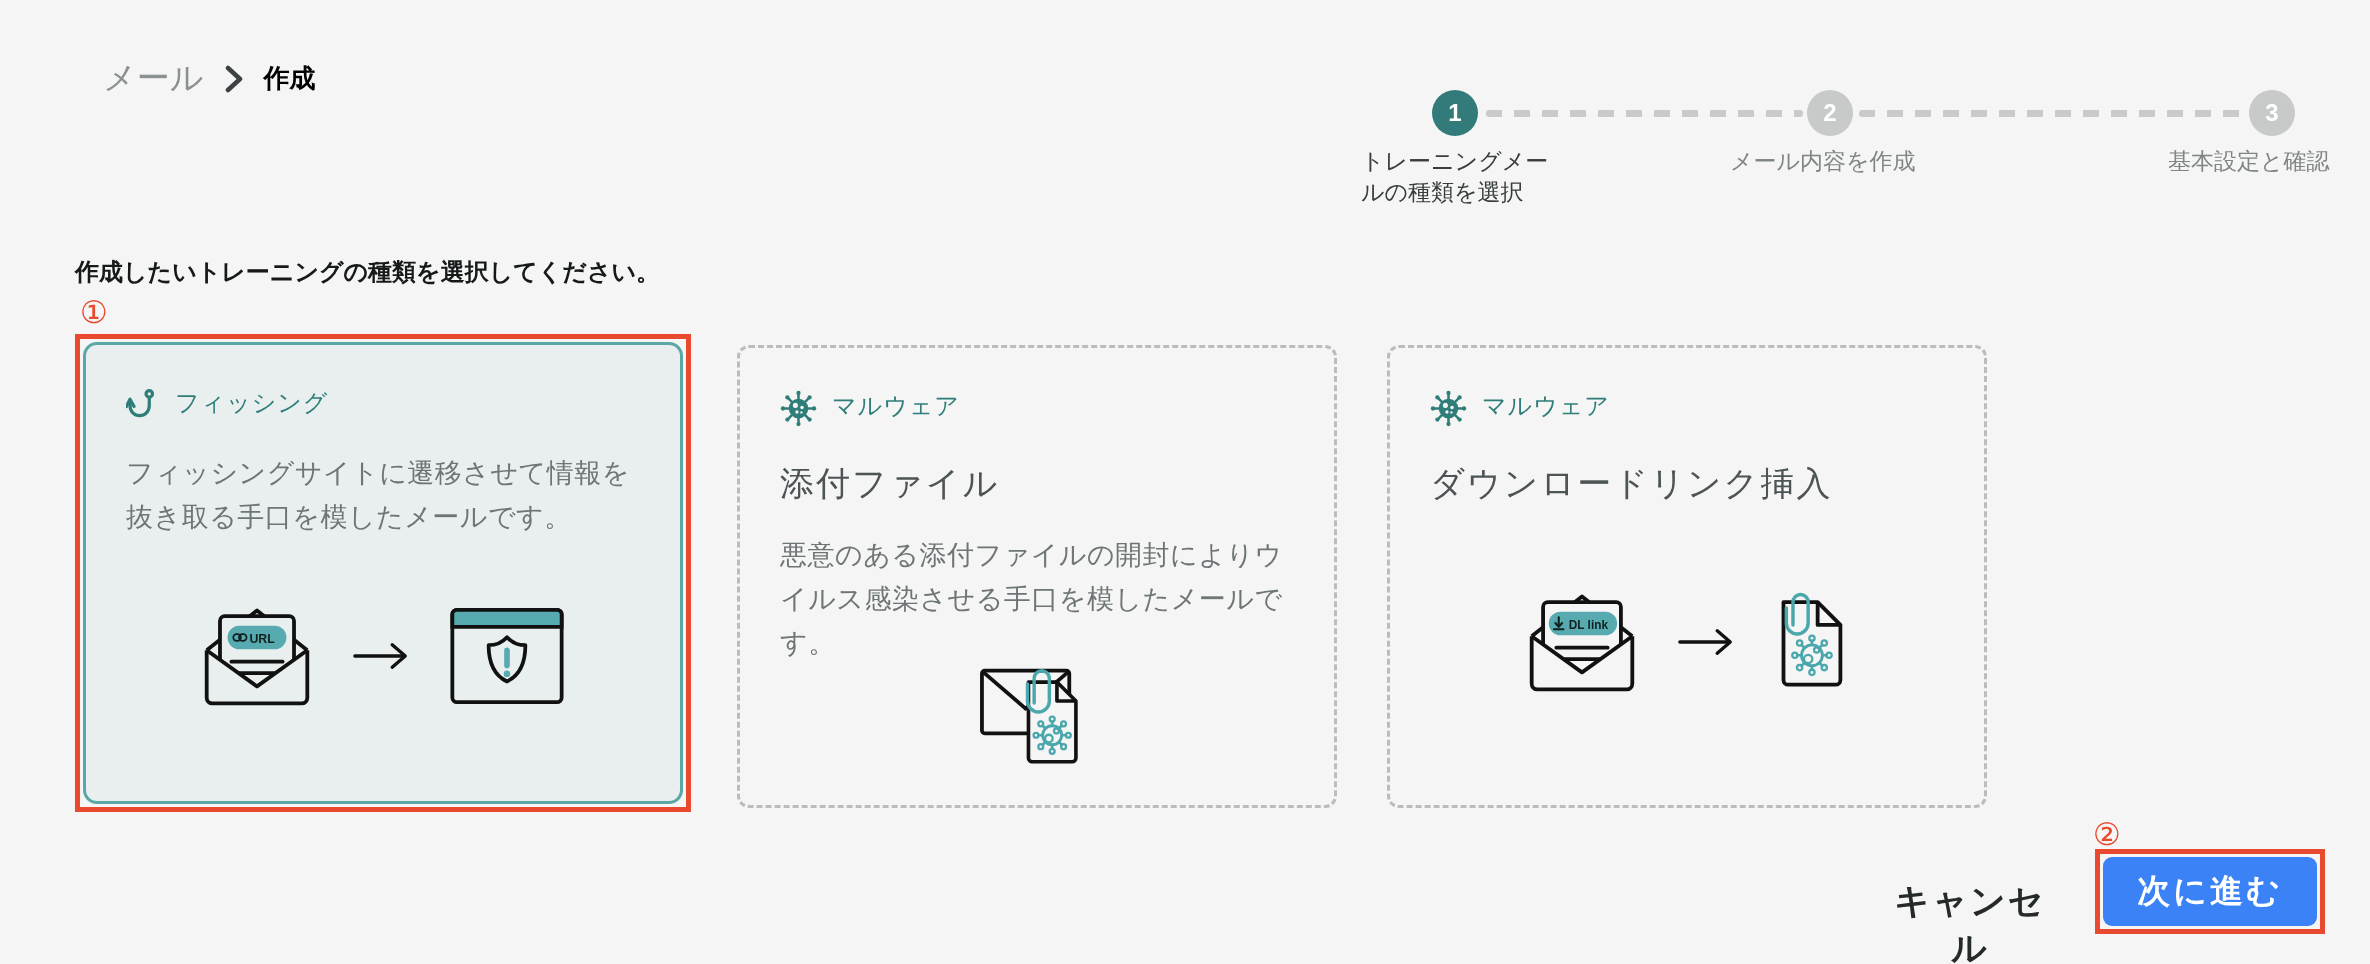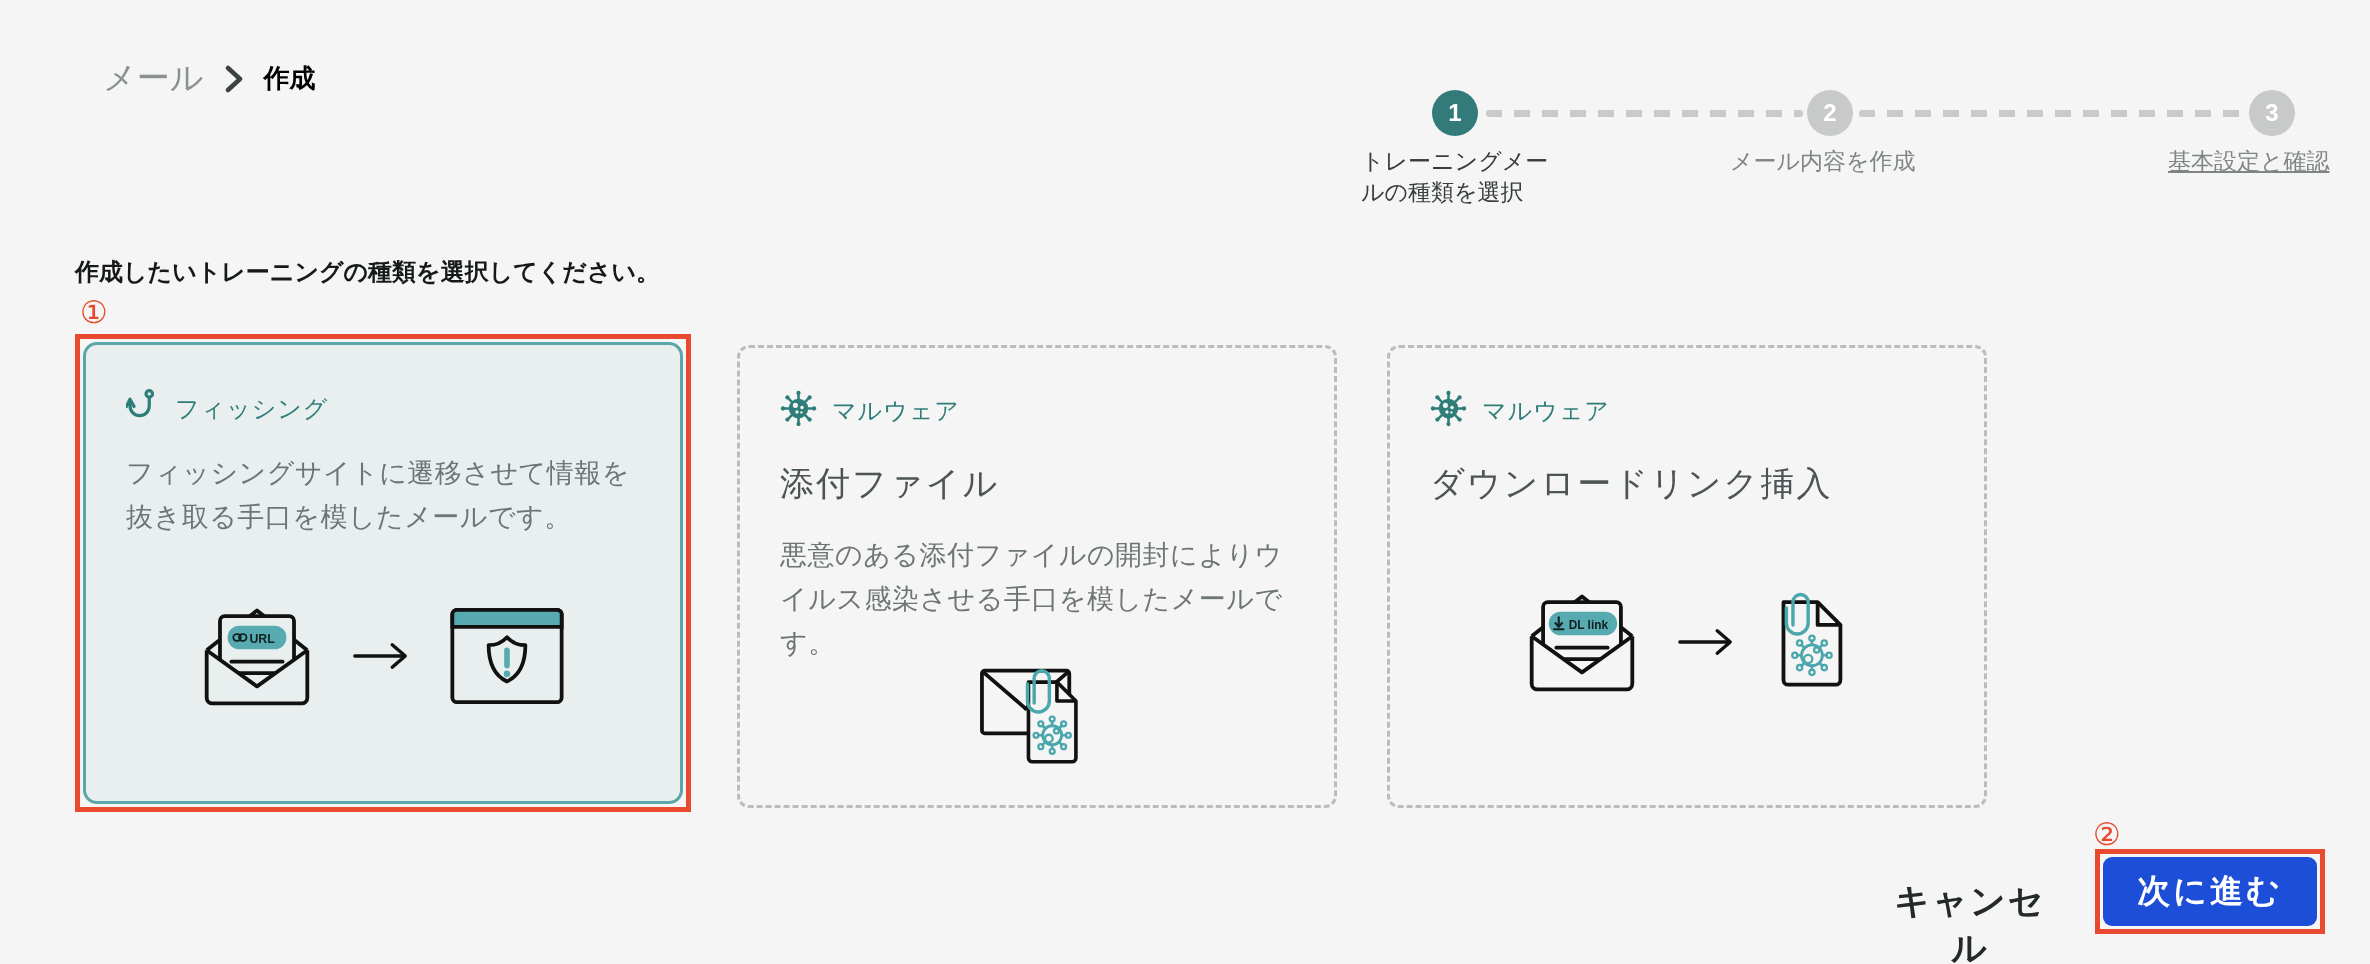--- a/index.html
+++ b/index.html
@@ -35,33 +35,33 @@
   .marker { color:#e8492f; font-size:31px; }
   .ann-box { border:5px solid #e8492f; }
 
   
   .sel-wrap { left:75px; top:334px; width:616px; height:478px; padding:3px; }
   .card { width:600px; height:463px; border-radius:12px; display:flex;
     flex-direction:column; padding:42px 40px 28px 40px; }
   .card.selected { width:100%; height:100%; border:3px solid #5ba6a7;
     border-radius:14px; background:#e9efee; }
   .card.dashed { border:3px dashed #b9bdbd; }
-  .badge-row { display:flex; align-items:flex-end; gap:15px; }
+  .badge-row { display:flex; align-items:flex-start; gap:15px; }
   .badge-label { font-size:24px; color:#2e7d79; letter-spacing:1px; }
   .card-title { margin-top:34px; font-size:34px; font-weight:500; color:#4d5455; letter-spacing:2px; }
   .card-desc { margin-top:26px; font-size:27px; color:#6e7576; line-height:44px;
     width:510px; word-break:break-all; letter-spacing:0.5px; }
   .illus { flex:1; display:flex; align-items:center; justify-content:center; gap:40px; }
 
   
   .cancel-btn { left:1880px; top:878px; width:180px; text-align:center; font-size:35px;
     font-weight:bold; color:#24292a; background:none; border:none; cursor:pointer;
     font-family:inherit; letter-spacing:2px; }
   .next-wrap { left:2095px; top:849px; width:230px; height:85px; padding:3px; }
-  .next-btn { width:100%; height:100%; background:#1d4ed8; color:#fff; border:none;
+  .next-btn { width:100%; height:100%; background:#3b82f6; color:#fff; border:none;
     border-radius:9px; font-size:33px; font-weight:bold; letter-spacing:3px;
     cursor:pointer; font-family:inherit; }
   .m1 { left:80px; top:294px; }
   .m2 { left:2093px; top:816px; }
 </style>
 </head>
 <body>
 
 <div class="abs breadcrumb">
   <span class="crumb-parent">メール</span>
@@ -77,21 +77,21 @@
 <div class="abs step-dash" style="left:1486px; width:317px;"></div>
 <div class="abs step-circle inactive" style="left:1807px; top:90px;">
   <span>2</span>
 </div>
 <div class="abs step-dash" style="left:1859px; width:386px;"></div>
 <div class="abs step-circle inactive" style="left:2249px; top:90px;">
   <span>3</span>
 </div>
 <div class="abs step-label active" style="left:1361px;">トレーニングメールの種類を選択</div>
 <div class="abs step-label" style="left:1730px;">メール内容を作成</div>
-<div class="abs step-label" style="left:2168px;text-decoration:underline;">基本設定と確認</div>
+<div class="abs step-label" style="left:2168px;">基本設定と確認</div>
 
 <div class="abs instruction">作成したいトレーニングの種類を選択してください。</div>
 
 <div class="abs marker m1">①</div>
 
 <div class="abs sel-wrap ann-box">
   <div class="card selected">
     <div class="badge-row">
       <svg width="34" height="38" viewBox="0 0 38 42">
         <g fill="none" stroke="#2e7d79" stroke-width="3.6" stroke-linecap="round" stroke-linejoin="round">

